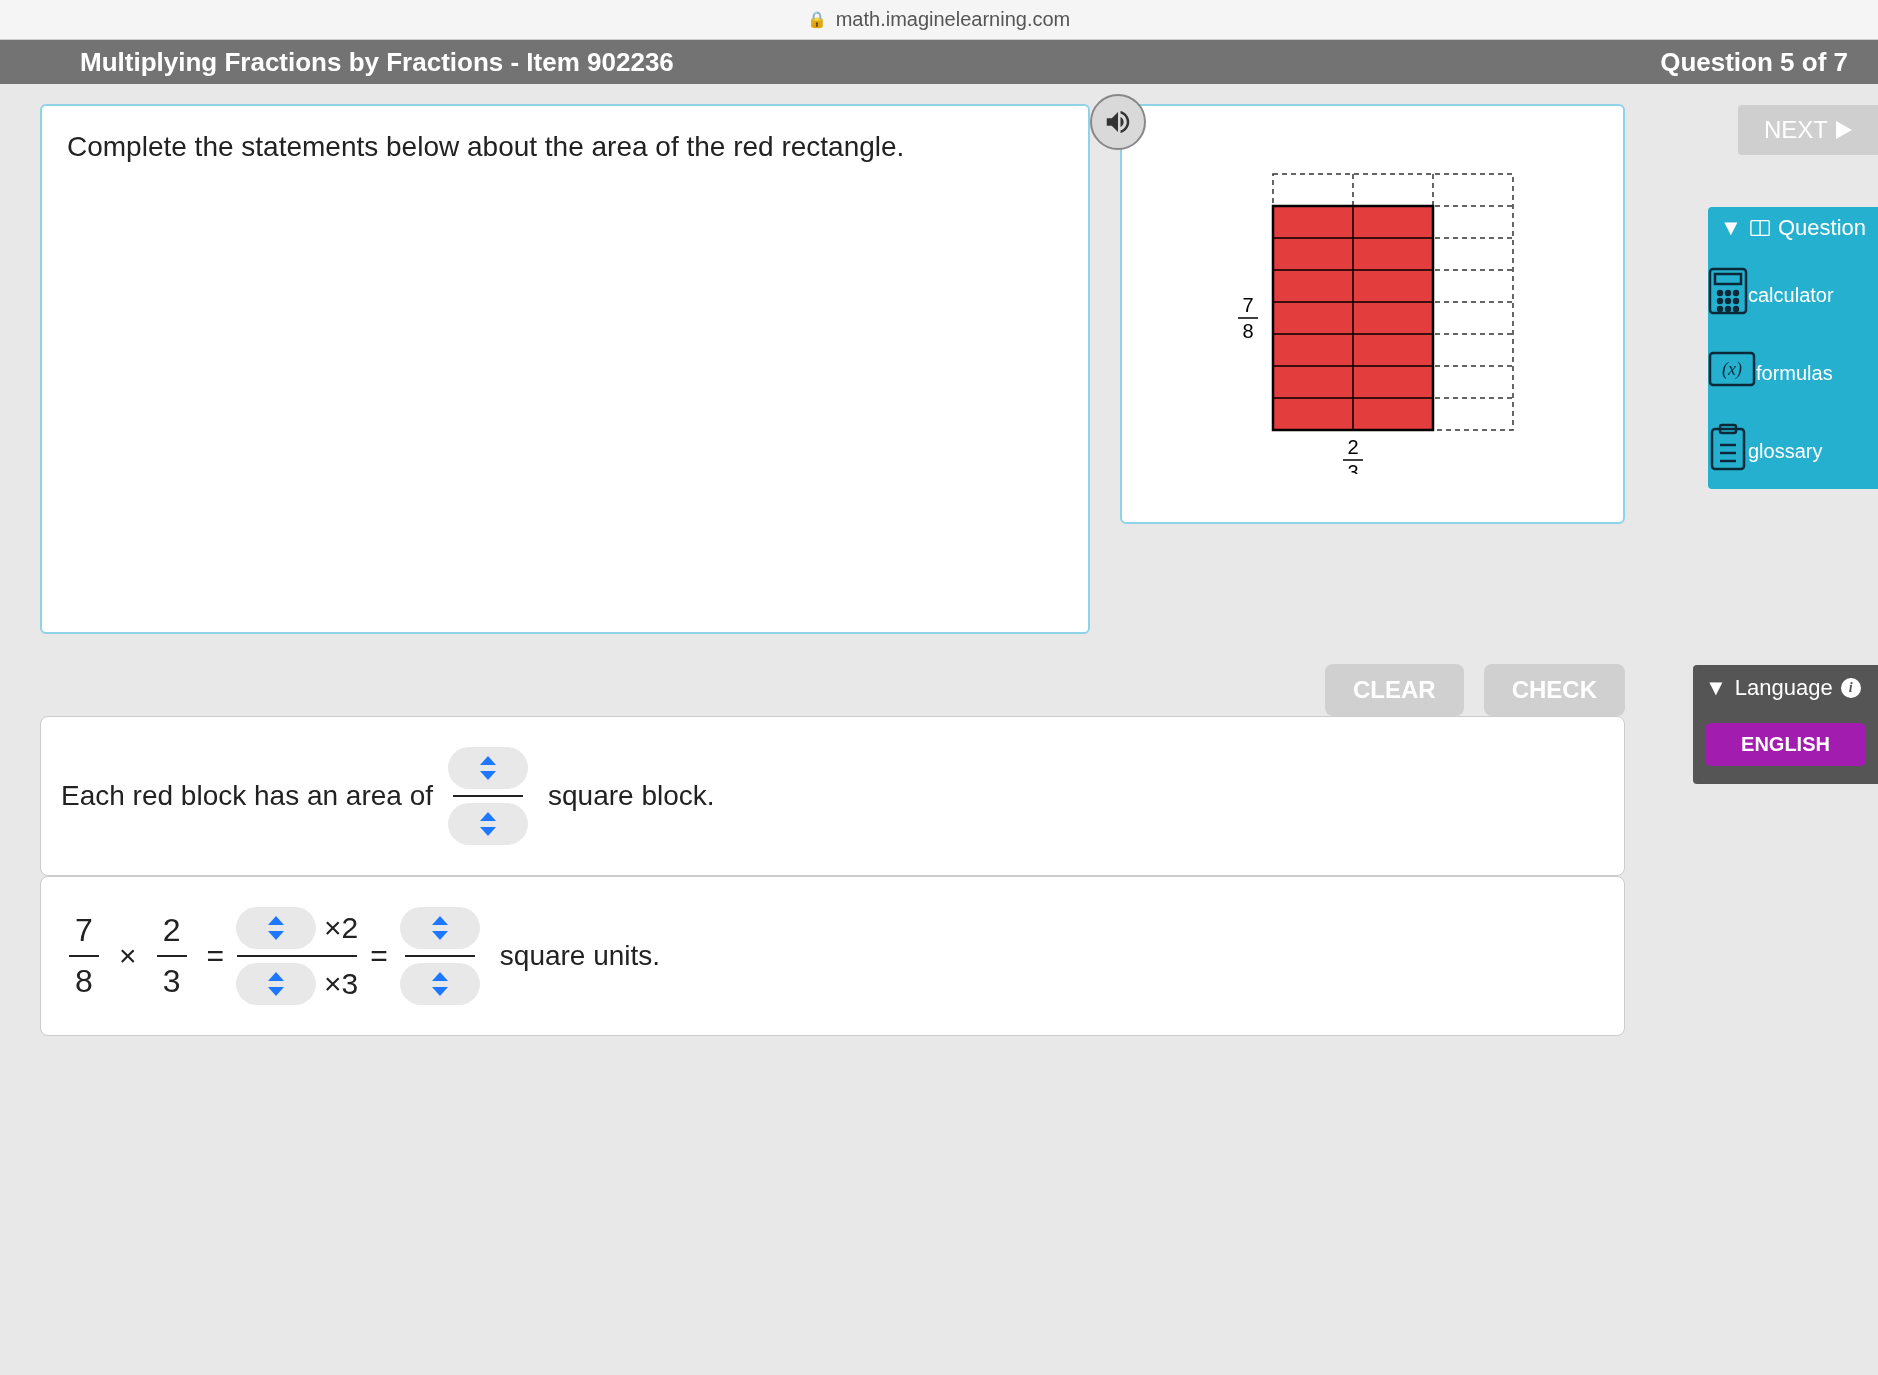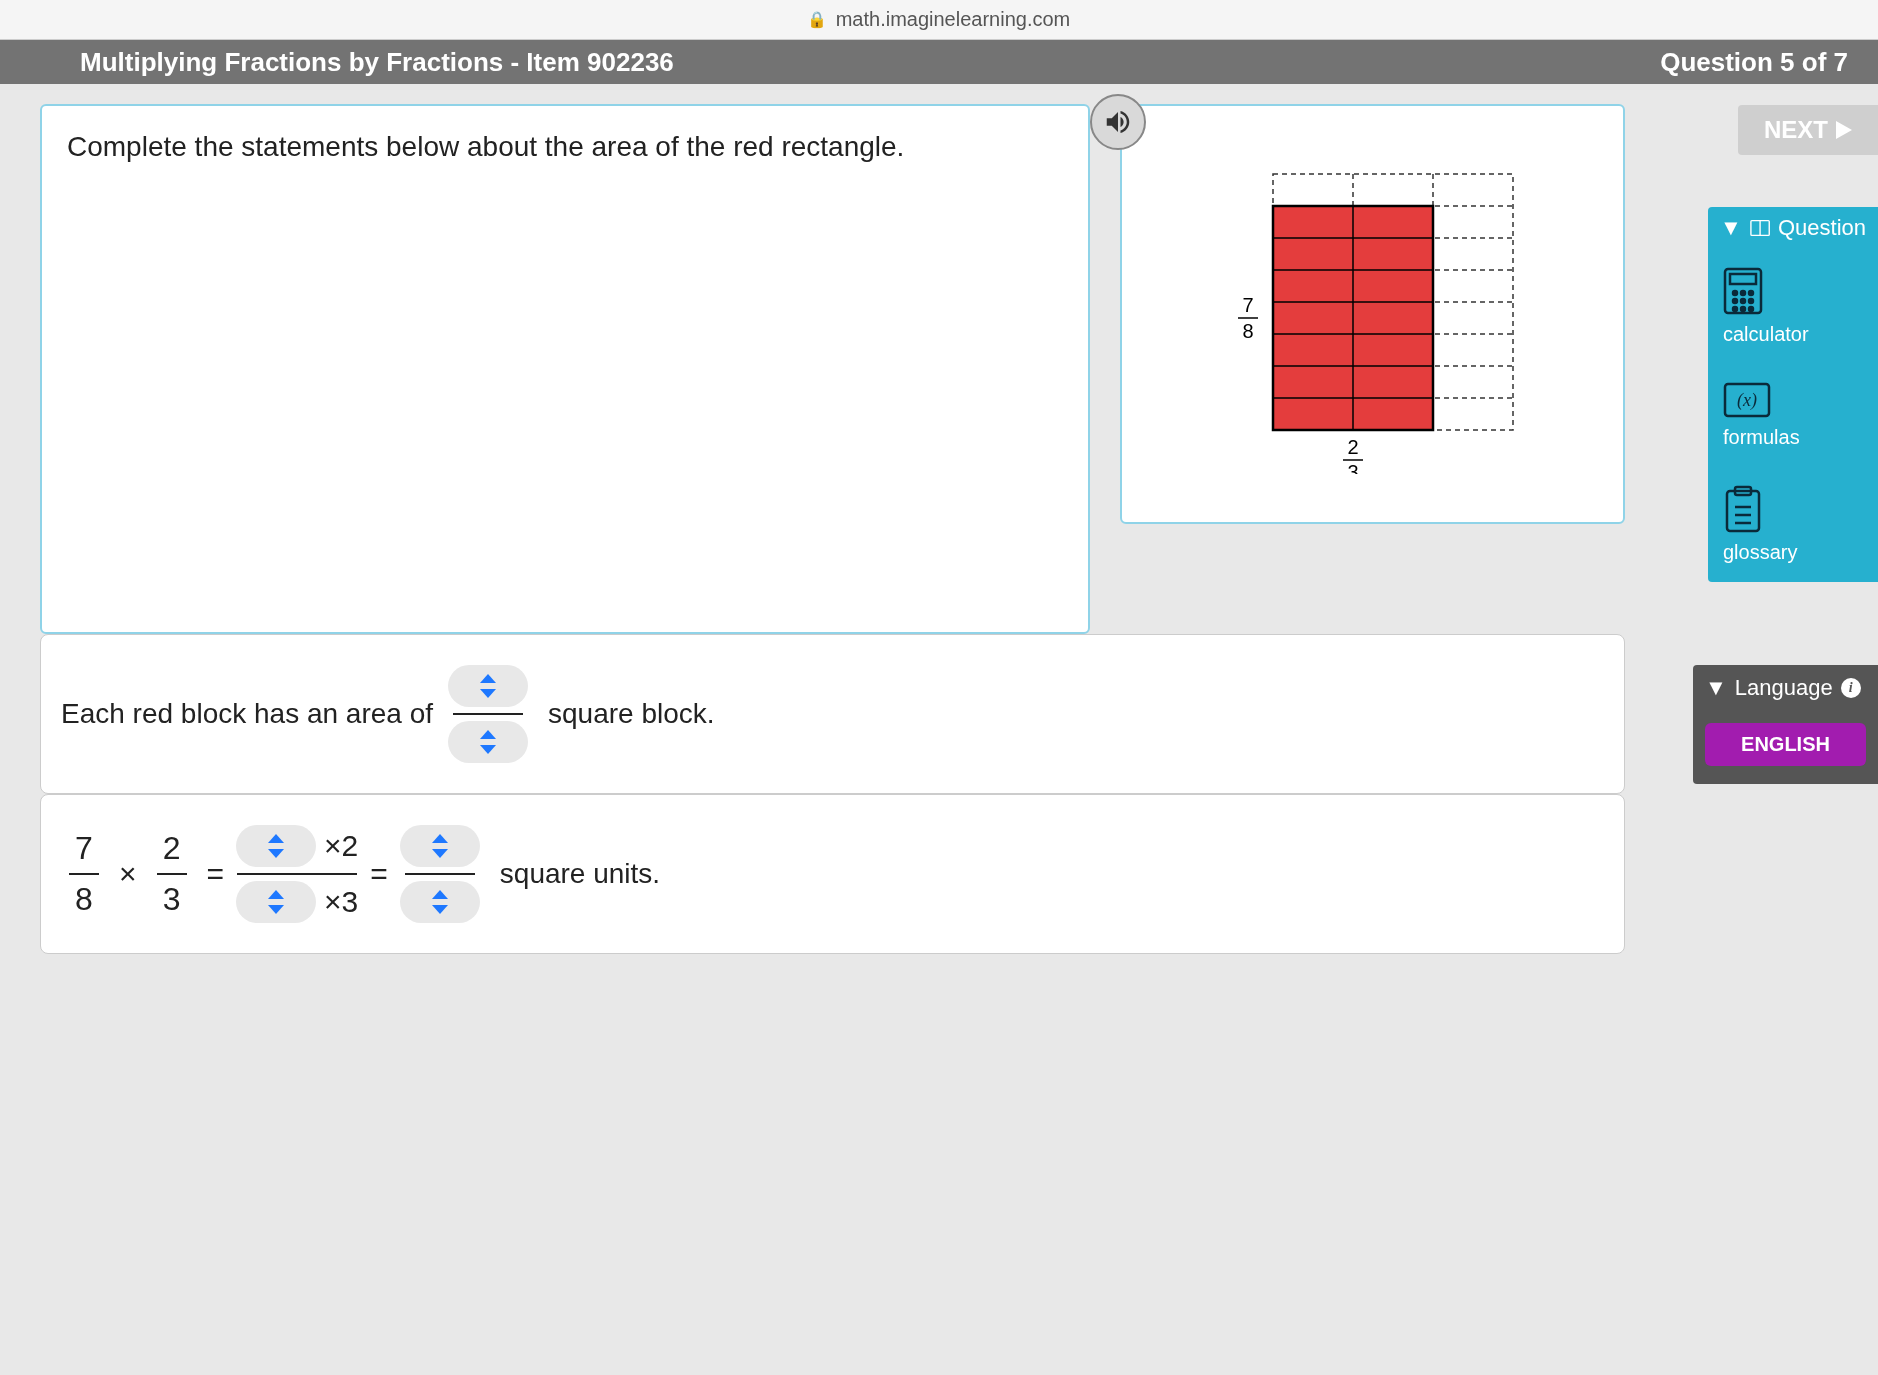--- a/index.html
+++ b/index.html
@@ -163,21 +163,21 @@
 }
 .next-btn {
   position: absolute;
   right: 0;
   top: 105px;
   width: 140px;
   height: 50px;
   background: #cfcfcf;
   color: #fff;
   font-size: 24px;
-  font-weight: bold;
+  font-weight: normal;
   display: flex;
   align-items: center;
   justify-content: center;
   cursor: pointer;
   border-radius: 4px 0 0 4px;
   gap: 8px;
 }
 .ref-panel {
   position: absolute;
   right: 0;
@@ -189,24 +189,23 @@
 }
 .ref-header {
   display: flex;
   align-items: center;
   padding: 8px 12px;
   font-size: 22px;
   gap: 8px;
 }
 .ref-item {
   display: flex;
-  flex-direction: column;
+  align-items: center;
   padding: 18px 0;
   cursor: pointer;
-  margin-left: 15px;
 }
 .ref-item-label { font-size: 20px; margin-top: 8px; }
 .lang-panel {
   position: absolute;
   right: 0;
   top: 665px;
   width: 185px;
   background: #555;
   color: #fff;
   border-radius: 4px 0 0 4px;
@@ -302,20 +301,24 @@
         <line x1="25" y1="164" x2="45" y2="164" stroke="#000" stroke-width="1.5"></line>
         <text x="35" y="184" font-size="20" text-anchor="middle" fill="#000">8</text>
 
         <text x="140" y="300" font-size="20" text-anchor="middle" fill="#000">2</text>
         <line x1="130" y1="306" x2="150" y2="306" stroke="#000" stroke-width="1.5"></line>
         <text x="140" y="325" font-size="20" text-anchor="middle" fill="#000">3</text>
       </svg>
     </div>
   </div>
 
+  <div class="action-row">
+    <button class="action-btn">CLEAR</button>
+    <button class="action-btn">CHECK</button>
+  </div>
 
   <div class="answer-panel">
     <span class="text-part">Each red block has an area of</span>
     <div class="frac-stack">
       <div class="spinner">
         <svg width="18" height="26" viewBox="0 0 18 26">
             <path d="M9 1 L17 10 L1 10 Z" fill="#1e78ff"></path>
             <path d="M9 25 L17 16 L1 16 Z" fill="#1e78ff"></path>
           </svg>
       </div>

